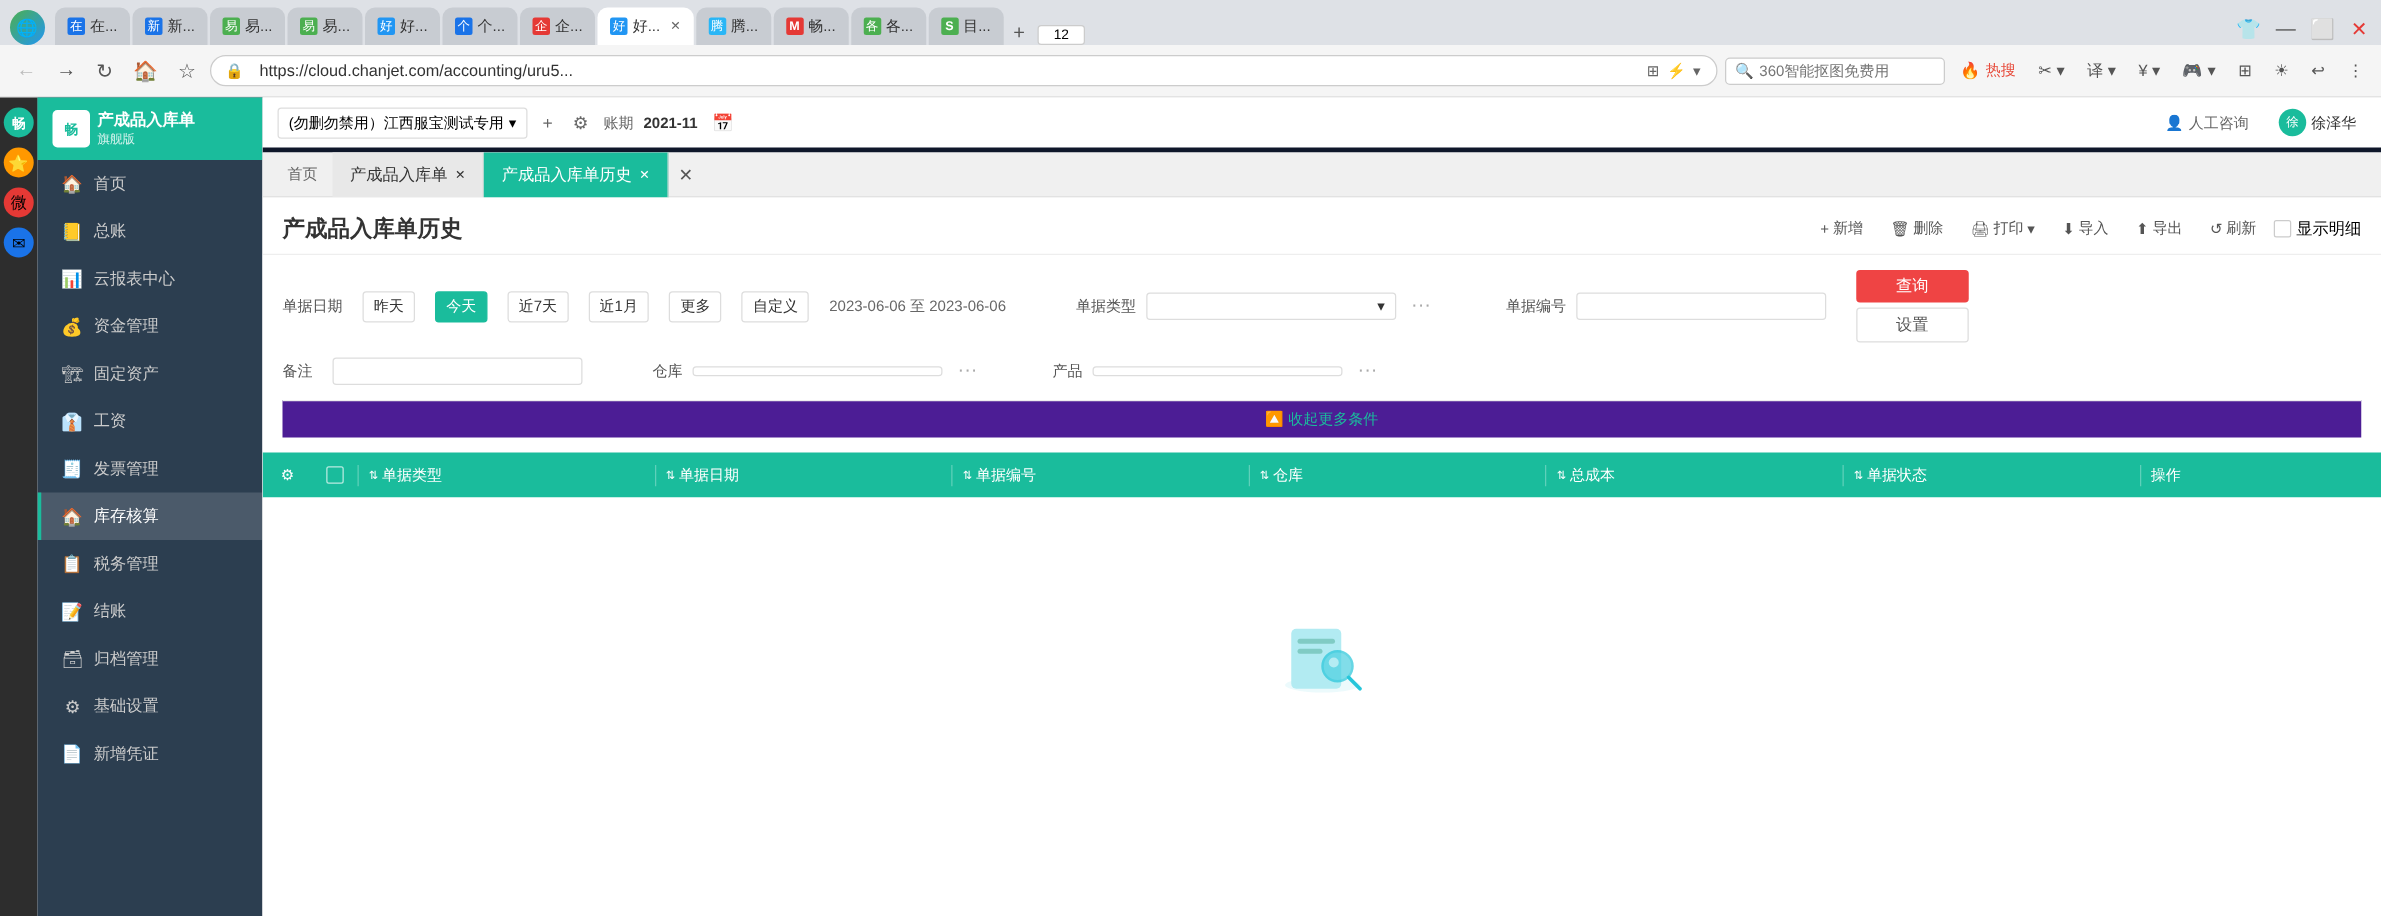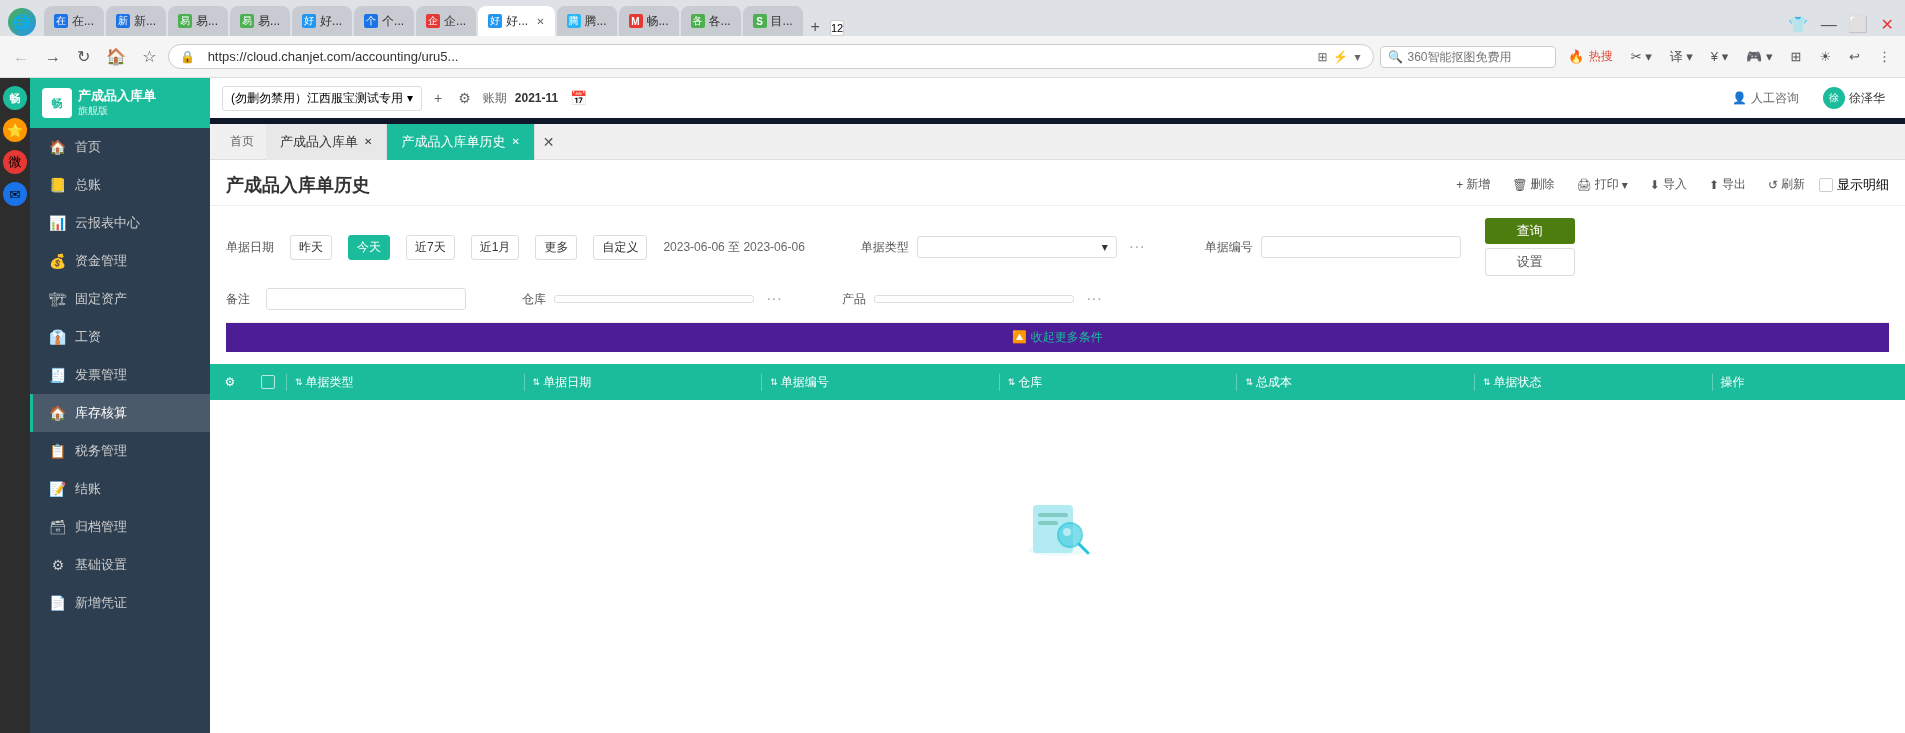--- a/index.html
+++ b/index.html
@@ -37,21 +37,21 @@
       font-size: 10px;
     }
     .tab-title { white-space: nowrap; overflow: hidden; text-overflow: ellipsis; max-width: 100px; }
     .tab-close { font-size: 10px; color: #666; margin-left: 4px; cursor: pointer; }
     .new-tab-btn {
       background: none; border: none; cursor: pointer;
       font-size: 16px; color: #555; padding: 0 6px;
     }
     .tab-count {
       background: #fff; border: 1px solid #ccc; border-radius: 3px;
-      padding: 1px 0; font-size: 11px; margin-left: 4px; margin-top: 12px;
+      padding: 1px 12px; font-size: 11px; margin-left: 4px; margin-top: 12px;
     }
 
     
     .browser-toolbar {
       height: 42px;
       background: #f5f5f5;
       display: flex;
       align-items: center;
       padding: 0 8px;
       gap: 6px;
@@ -262,21 +262,21 @@
     }
     .collapse-bar {
       text-align: center; padding: 6px;
       border-top: 1px solid #eee; font-size: 12px; color: #1abc9c;
       cursor: pointer; background: #4c1d95;
     }
 
     
     .query-btn {
       padding: 4px 32px; font-size: 13px;
-      background: #4d7c0f; color: #fff;
+      background: #ef4444; color: #fff;
       border: none; border-radius: 3px; cursor: pointer;
     }
     .set-btn {
       padding: 4px 22px; font-size: 13px;
       background: #fff; color: #555;
       border: 1px solid #ddd; border-radius: 3px; cursor: pointer;
     }
     .filter-btn-col {
       display: flex; flex-direction: column; gap: 4px; margin-left: 8px;
     }
@@ -308,21 +308,21 @@
       height: 250px; background: #fff;
     }
     .empty-icon {
       display: flex; flex-direction: column; align-items: center; gap: 12px;
     }
 
     
     .account-header {
       display: flex; align-items: center; gap: 8px;
       padding: 6px 12px; background: #fff;
-      border-bottom: 6px solid #0f172a; font-size: 12px;
+      border-bottom: 4px solid #0f172a; font-size: 12px;
     }
     .account-selector {
       display: flex; align-items: center; gap: 4px;
       border: 1px solid #ddd; border-radius: 3px; padding: 3px 8px;
       cursor: pointer; font-size: 12px; background: #fff;
     }
     .period-label { color: #666; }
     .period-value { color: #333; font-weight: bold; }
     .icon-btn {
       background: none; border: none; cursor: pointer;

